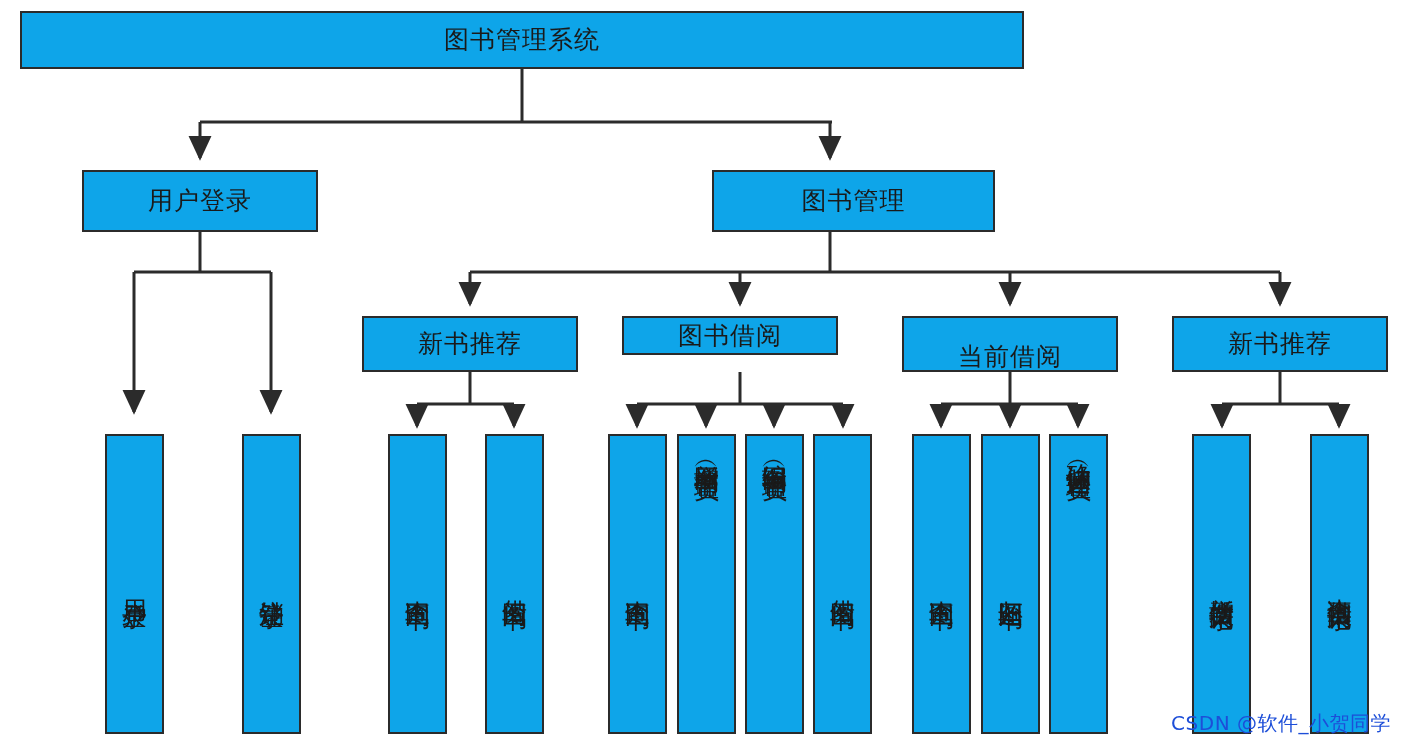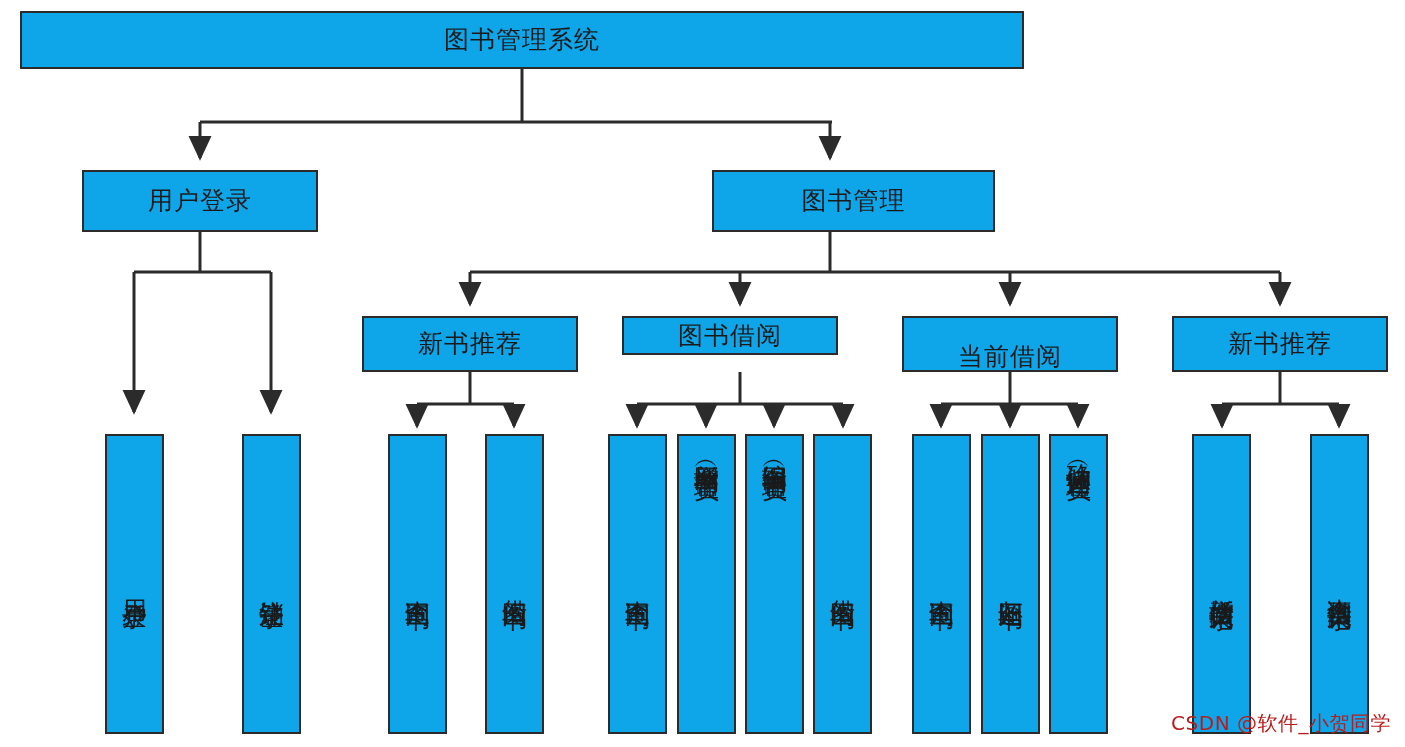--- a/index.html
+++ b/index.html
@@ -56,21 +56,21 @@
   }
   .node.vert.center-text {
     align-items: center;
     padding-top: 0;
   }
   #watermark {
     position: absolute;
     right: 14px;
     bottom: 10px;
     font-size: 20px;
-    color: #b91c1c;
+    color: #1d4ed8;
     letter-spacing: 0.5px;
     white-space: nowrap;
     user-select: none;
   }
 </style>
 </head>
 <body>
 
 <div id="canvas">
 

